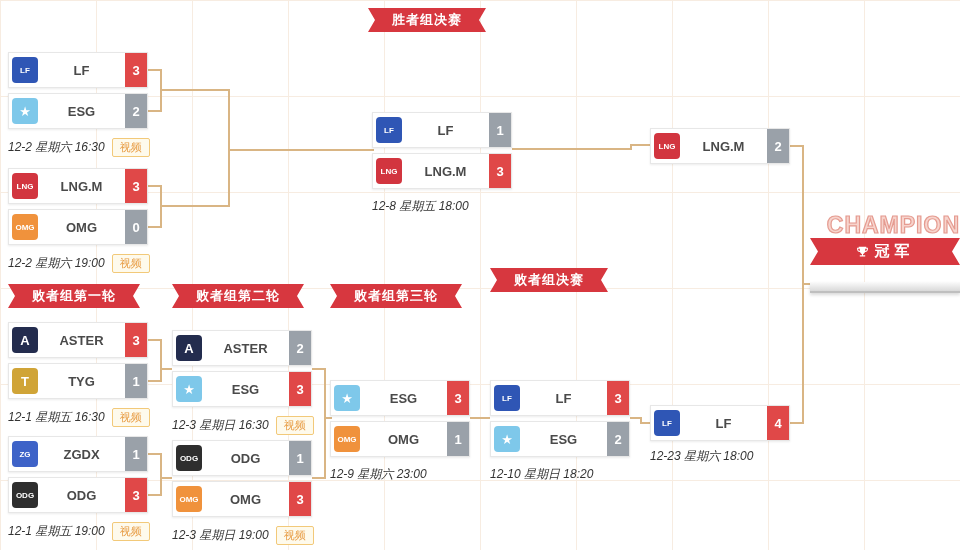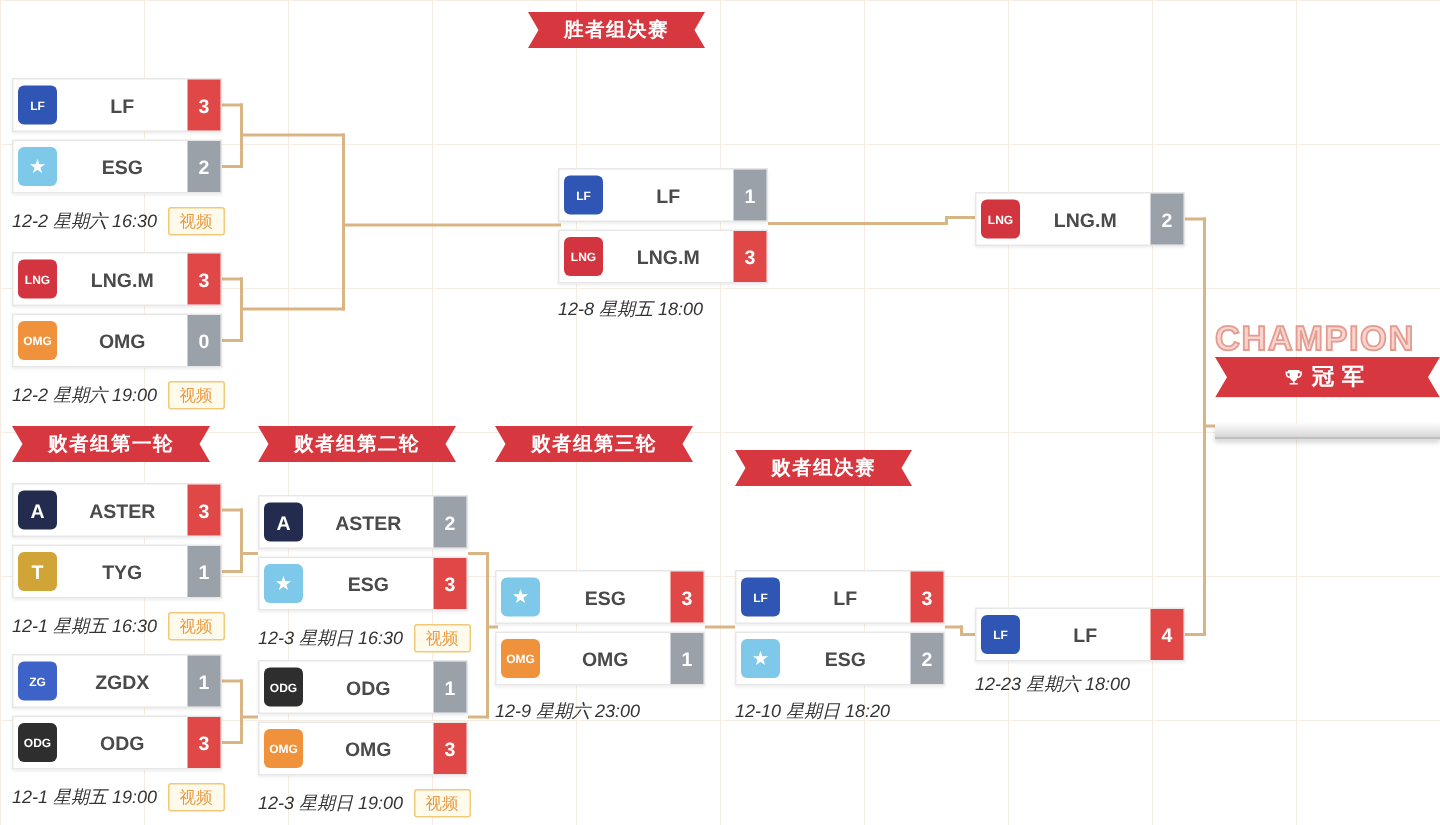--- a/index.html
+++ b/index.html
@@ -41,46 +41,46 @@
   .meta .date{font-size:12px;color:#333;white-space:nowrap;font-style:italic;}
   .video-badge{
     font-size:11px;color:#e79a41;background:#fefaec;border:1px solid #f2c979;
     padding:1px 7px;border-radius:2px;white-space:nowrap;cursor:pointer;
   }
   .cn{position:absolute;background:#d9b584;}
   .cn.h{height:2px;}
   .cn.v{width:2px;}
   .champion{position:absolute;width:150px;height:90px;}
   .champ-watermark{
-    position:absolute;top:0;left:0;width:100%;text-align:left;
+    position:absolute;top:0;left:0;width:100%;text-align:right;
     font-size:23px;font-weight:800;letter-spacing:1px;
     color:#f7d4cd;-webkit-text-stroke:1.2px #e59b90;
   }
   .champ-ribbon{
     position:absolute;top:26px;left:0;width:150px;height:27px;background:#d7373f;
     display:flex;align-items:center;justify-content:center;gap:6px;color:#fff;
     clip-path:polygon(0 0,100% 0,calc(100% - 8px) 50%,100% 100%,0 100%,8px 50%);
     font-size:15px;font-weight:800;letter-spacing:5px;
   }
   .champ-shelf{
     position:absolute;top:70px;left:0;width:150px;height:9px;
     background:linear-gradient(#fbfbfb,#d9d9d9);
     border-bottom:2px solid #bfbfbf;box-shadow:0 2px 3px rgba(0,0,0,.15);
   }
 </style>
 </head>
 <body>
 
 <div class="stage">
 
-  <div class="banner" style="left:352px;top:8px;width:118px">胜者组决赛</div>
+  <div class="banner" style="left:368px;top:8px;width:118px">胜者组决赛</div>
   <div class="banner" style="left:8px;top:284px;width:132px">败者组第一轮</div>
   <div class="banner" style="left:330px;top:284px;width:132px">败者组第三轮</div>
   <div class="banner" style="left:172px;top:284px;width:132px">败者组第二轮</div>
-  <div class="banner" style="left:490px;top:300px;width:118px">败者组决赛</div>
+  <div class="banner" style="left:490px;top:268px;width:118px">败者组决赛</div>
 
   <div class="cn h" style="left:148px;top:69px;width:14px"></div>
   <div class="cn h" style="left:148px;top:110px;width:14px"></div>
   <div class="cn v" style="left:160px;top:69px;height:43px"></div>
   <div class="cn h" style="left:160px;top:89px;width:70px"></div>
   <div class="cn h" style="left:148px;top:185px;width:14px"></div>
   <div class="cn h" style="left:148px;top:226px;width:14px"></div>
   <div class="cn v" style="left:160px;top:185px;height:43px"></div>
   <div class="cn h" style="left:160px;top:205px;width:70px"></div>
   <div class="cn v" style="left:228px;top:89px;height:118px"></div>

